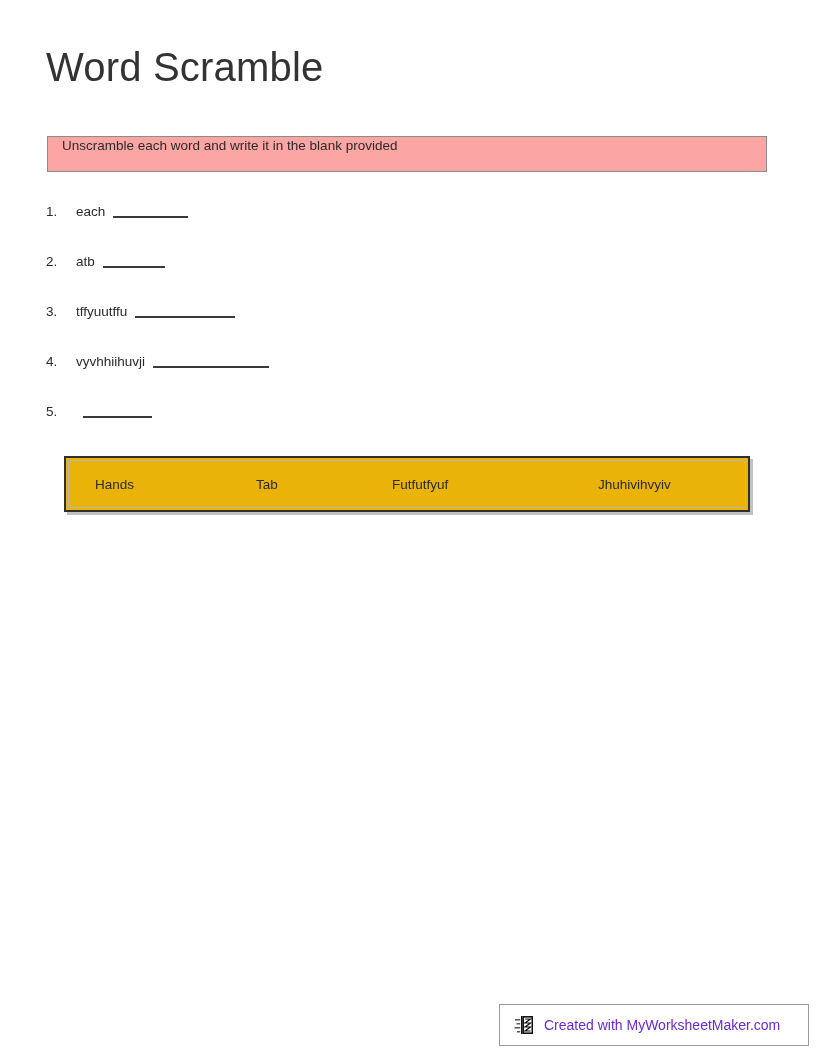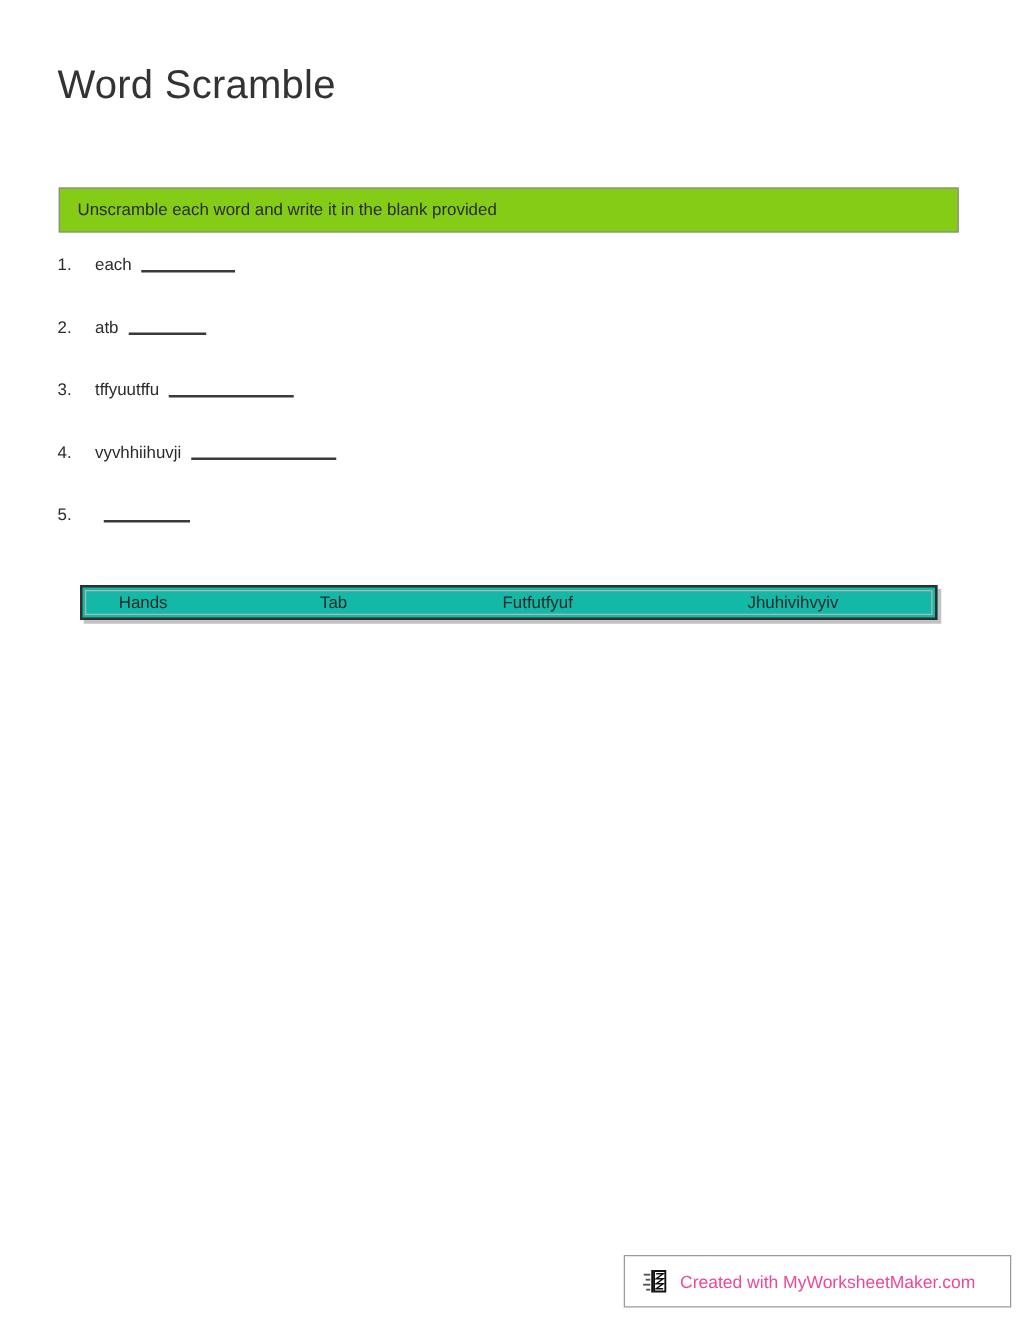--- a/index.html
+++ b/index.html
@@ -19,39 +19,39 @@
   .page {
     position: absolute;
     inset: 0;
   }
 
   
   .worksheet-title {
     position: absolute;
     left: 46px;
     top: 46px;
-    font-size: 32px;
+    font-size: 40px;
     font-weight: 400;
     line-height: 42px;
     color: #333333;
     letter-spacing: 0.2px;
   }
 
   
   .instruction-box {
     position: absolute;
     left: 47px;
-    top: 150px;
+    top: 136px;
     width: 720px;
     height: 36px;
     border: 1px solid #8c8c8c;
-    background: #84cc16;
+    background: #fca5a5;
     box-sizing: border-box;
     display: flex;
-    align-items: center;
+    align-items: flex-start;
   }
   .instruction-text {
     padding-left: 14px;
     font-size: 13.5px;
     color: #2b2b2b;
     line-height: 18px;
   }
 
   
   .questions {
@@ -91,46 +91,45 @@
   .q-blank.w3 { width: 100px; }
   .q-blank.w4 { width: 116px; }
   .q-blank.w5 { width: 69px; margin-left: 7px; }
 
   
   .word-bank {
     position: absolute;
     left: 64px;
     top: 456px;
     width: 686px;
-    height: 28px;
+    height: 56px;
     box-sizing: border-box;
     border: 2px solid #2f2f2f;
     padding: 2px;
-    background: #14b8a6;
+    background: #eab308;
     box-shadow: 3px 3px 0 rgba(120,120,120,0.45);
-    margin-top: 12px;
   }
   .word-bank-inner {
     border: 1px solid #b4b4b4;
     width: 100%;
     height: 100%;
     box-sizing: border-box;
     position: relative;
   }
   .bank-word {
     position: absolute;
     top: 50%;
     transform: translateY(-50%);
     font-size: 13.5px;
     color: #2b2b2b;
     white-space: pre;
   }
   .bank-word.p0 { left: 26px; }
   .bank-word.p1 { left: 187px; }
-  .bank-word.p2 { left: 333px; }
+  .bank-word.p2 { left: 323px; }
   .bank-word.p3 { left: 529px; }
 
   
   .footer-badge {
     position: absolute;
     left: 499px;
     top: 1004px;
     width: 310px;
     height: 42px;
     box-sizing: border-box;
@@ -142,21 +141,21 @@
   }
   .footer-logo {
     width: 22px;
     height: 22px;
     flex: 0 0 22px;
     margin-right: 8px;
     display: block;
   }
   .footer-text {
     font-size: 14px;
-    color: #ec4899;
+    color: #6d28d9;
     line-height: 18px;
     white-space: pre;
     text-align: right;
   }
 </style>
 </head>
 <body>
 
 <div class="page">
 

